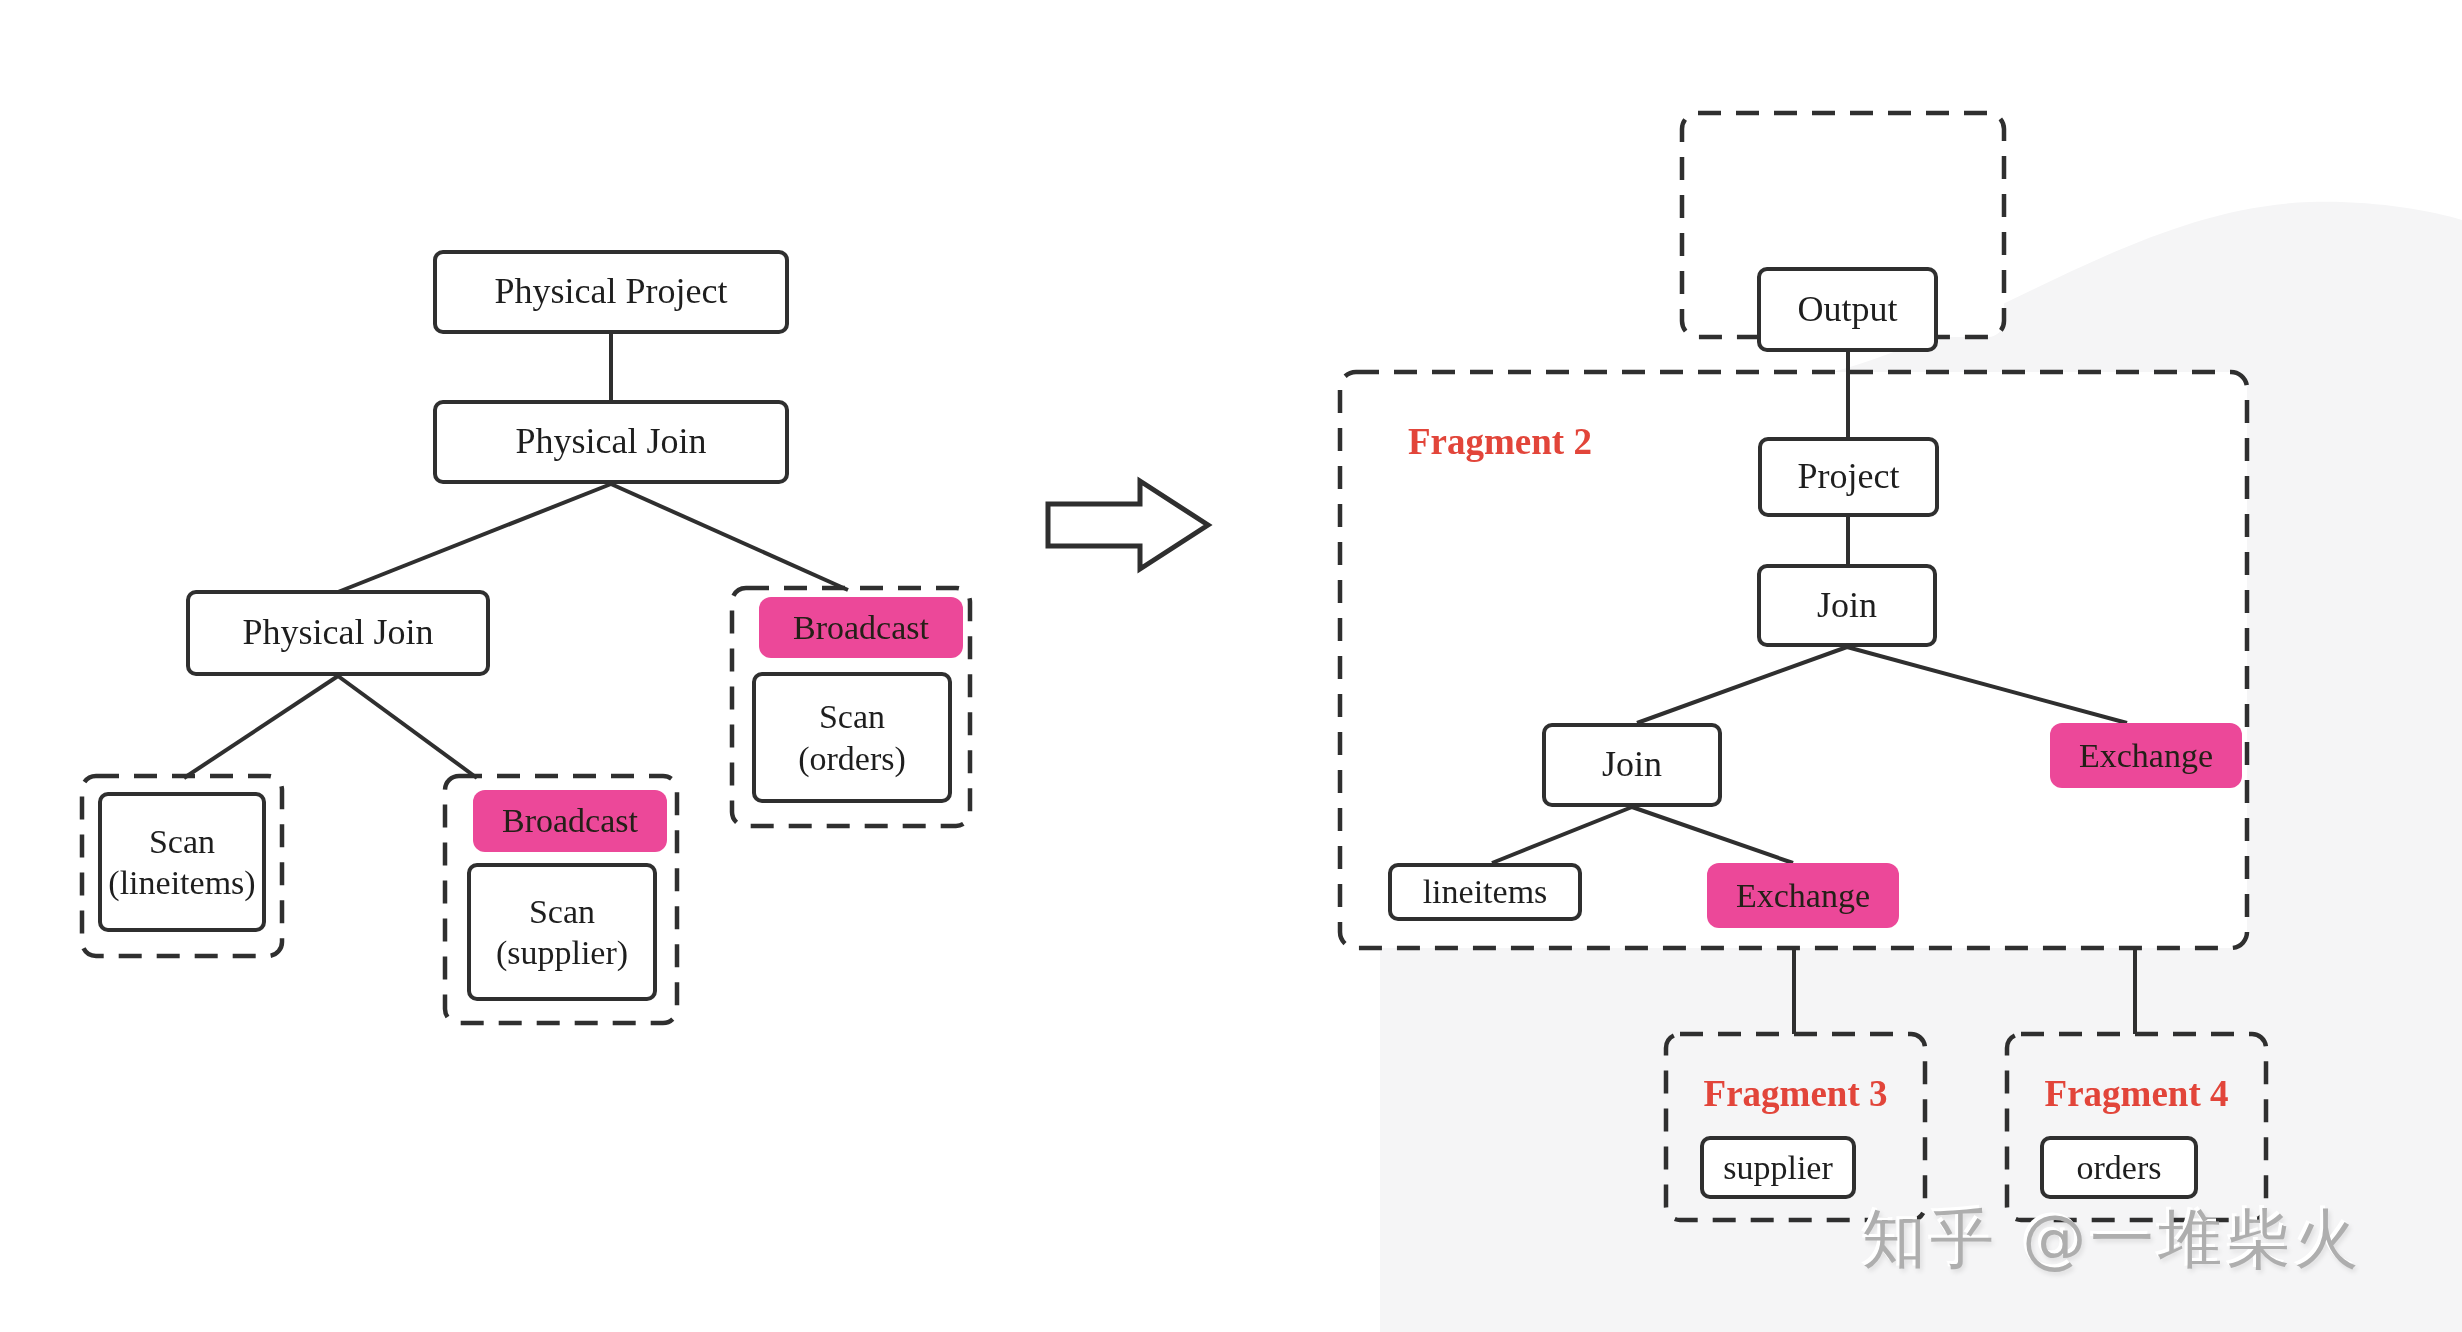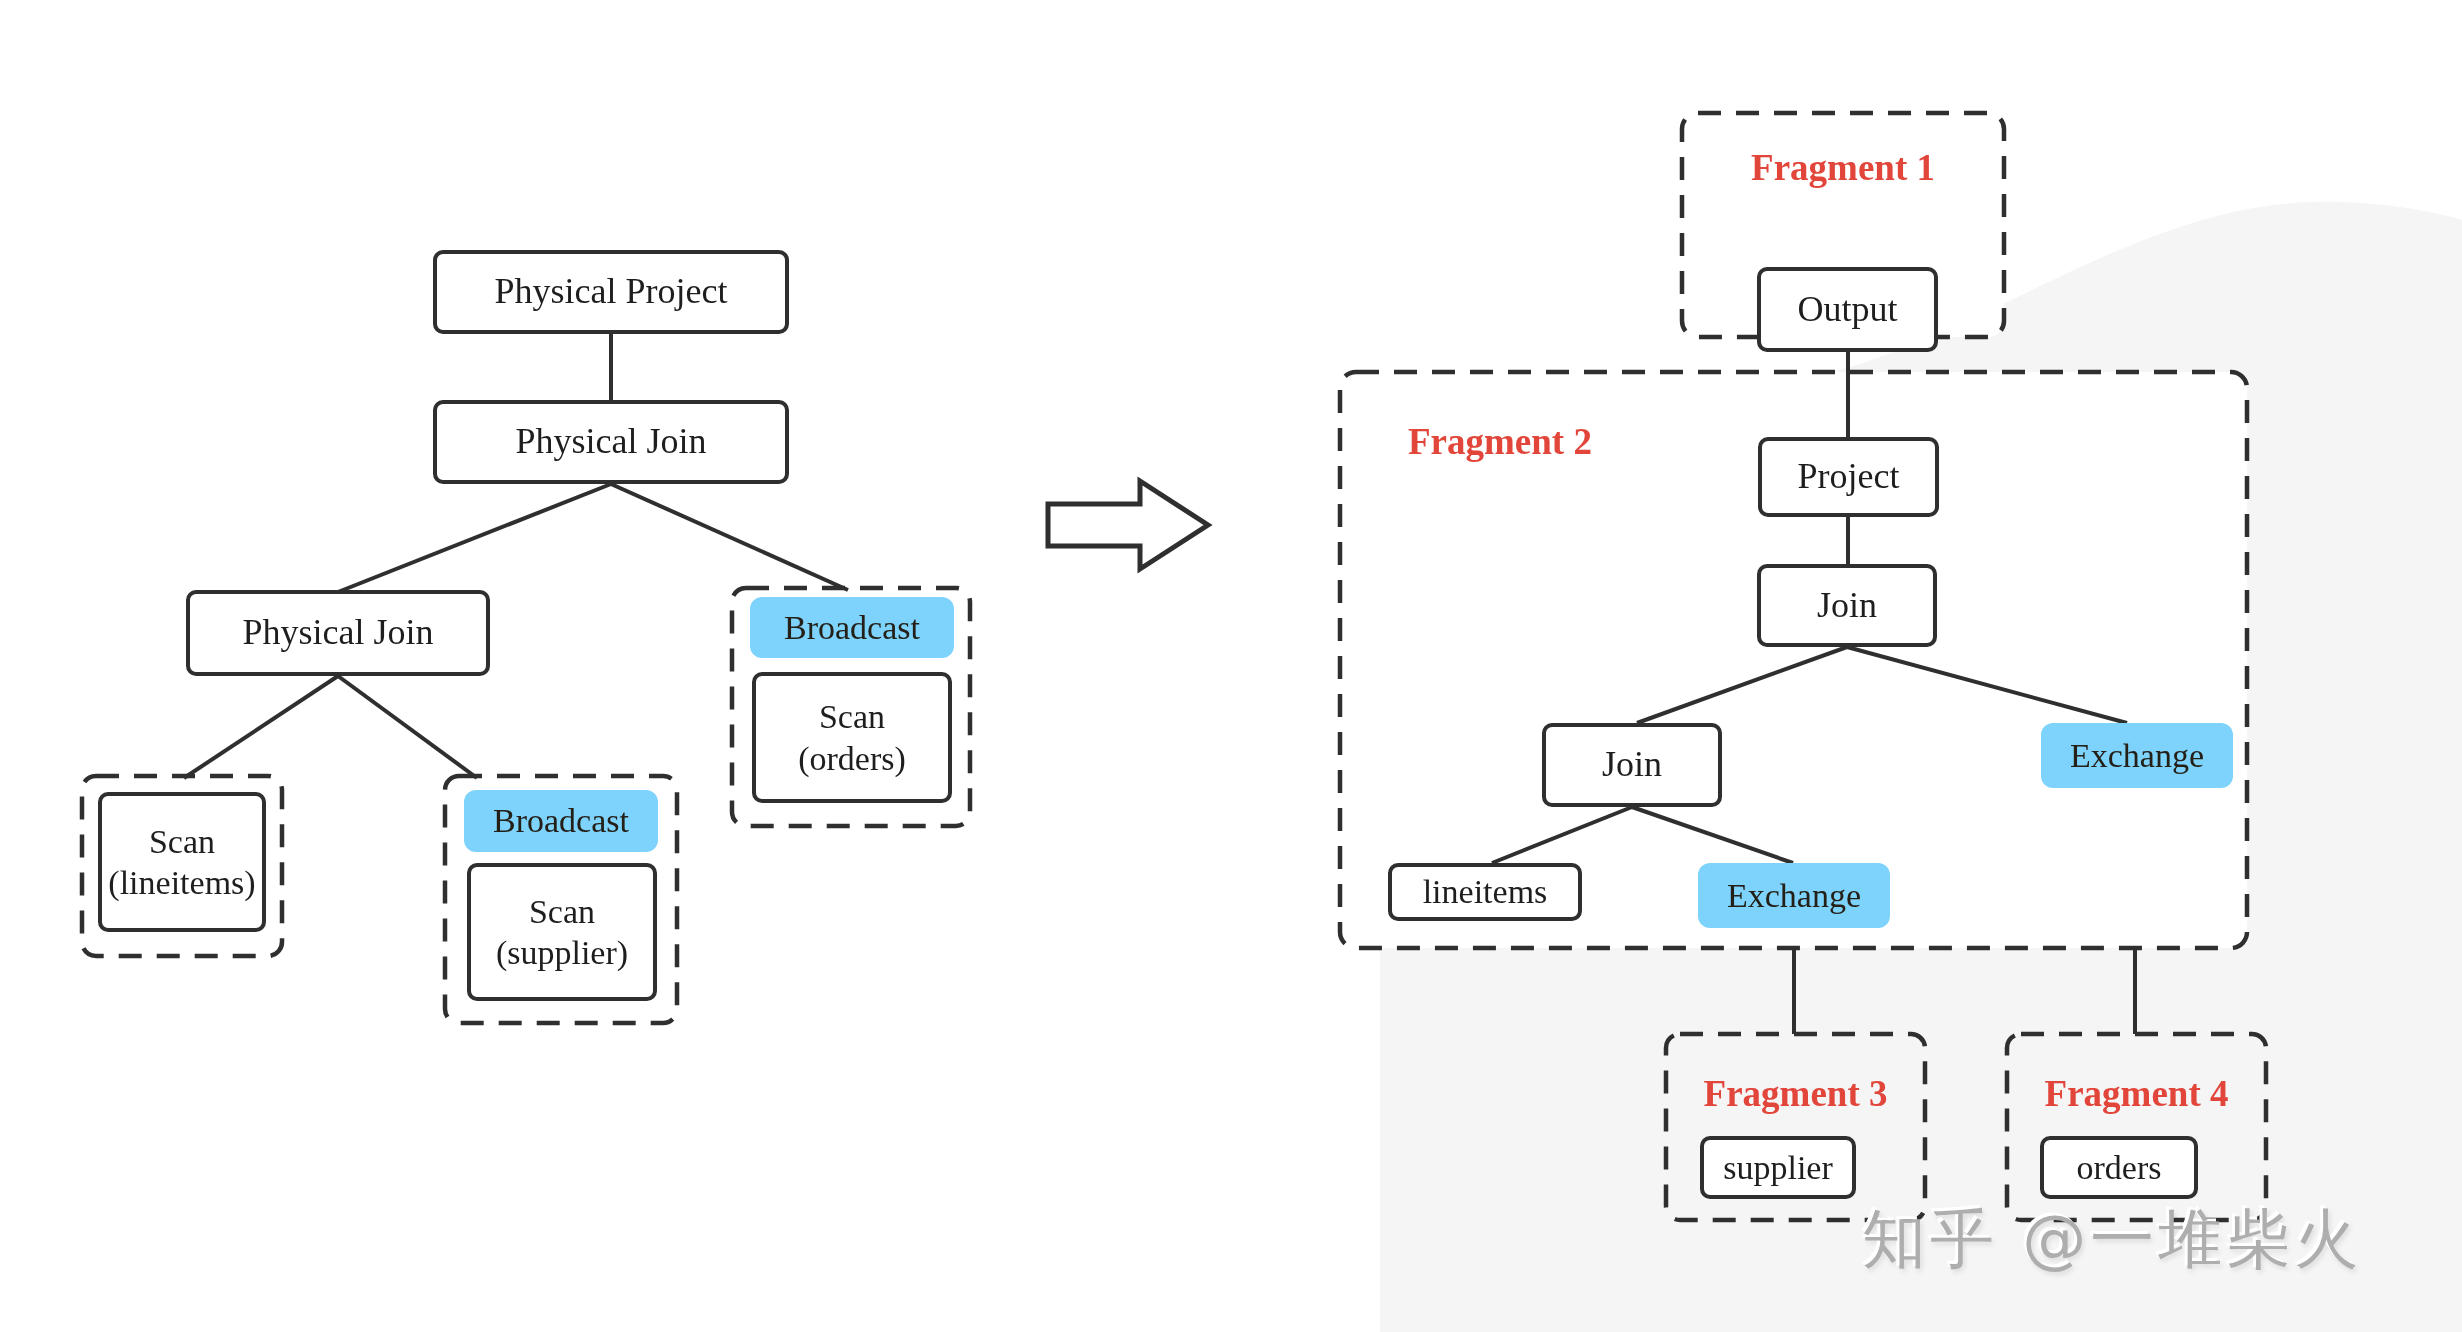--- a/index.html
+++ b/index.html
@@ -20,24 +20,25 @@
     border-radius:10px;
     color:#1e1e1e;
     font-size:36px;
     line-height:1.22;
     white-space:pre-line;
     box-sizing:border-box;
     z-index:2;
   }
   .node.small{font-size:34px;}
   .node.orange{
-    background:#7dd3fc;
+    background:#ec4899;
     border:none;
     border-radius:12px;
     color:#242018;
+    margin-left:9px;
   }
   .fragment-label{
     position:absolute;
     color:#e2453a;
     font-weight:bold;
     font-size:37px;
     z-index:2;
     text-align:center;
     white-space:nowrap;
   }
@@ -121,21 +122,20 @@
 
   <div class="node orange small" style="left:750px;top:597px;width:204px;height:61px;">
     <span>Broadcast</span>
   </div>
 
   <div class="node small" style="left:752px;top:672px;width:200px;height:131px;">
     <span>Scan
 (orders)</span>
   </div>
 
-  <div class="fragment-label" style="left:1682px;top:146px;width:322px;">Fragment 1</div>
 
   <div class="node" style="left:1757px;top:222px;width:181px;height:85px;margin-top:45px;">
     <span>Output</span>
   </div>
 
   <div class="fragment-label" style="left:1408px;top:420px;text-align:left;">Fragment 2</div>
 
   <div class="node" style="left:1758px;top:437px;width:181px;height:80px;text-align:right;">
     <span>Project</span>
   </div>

